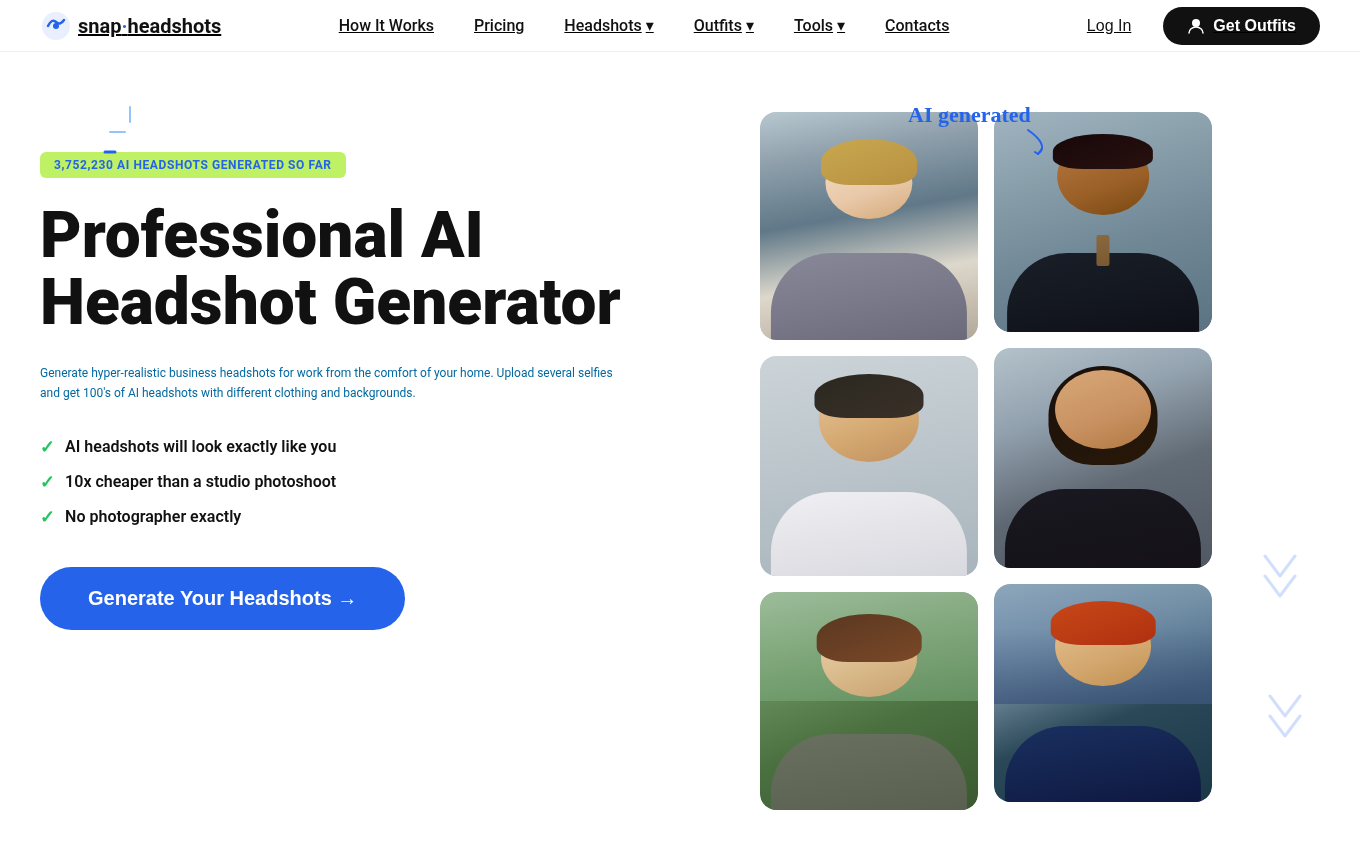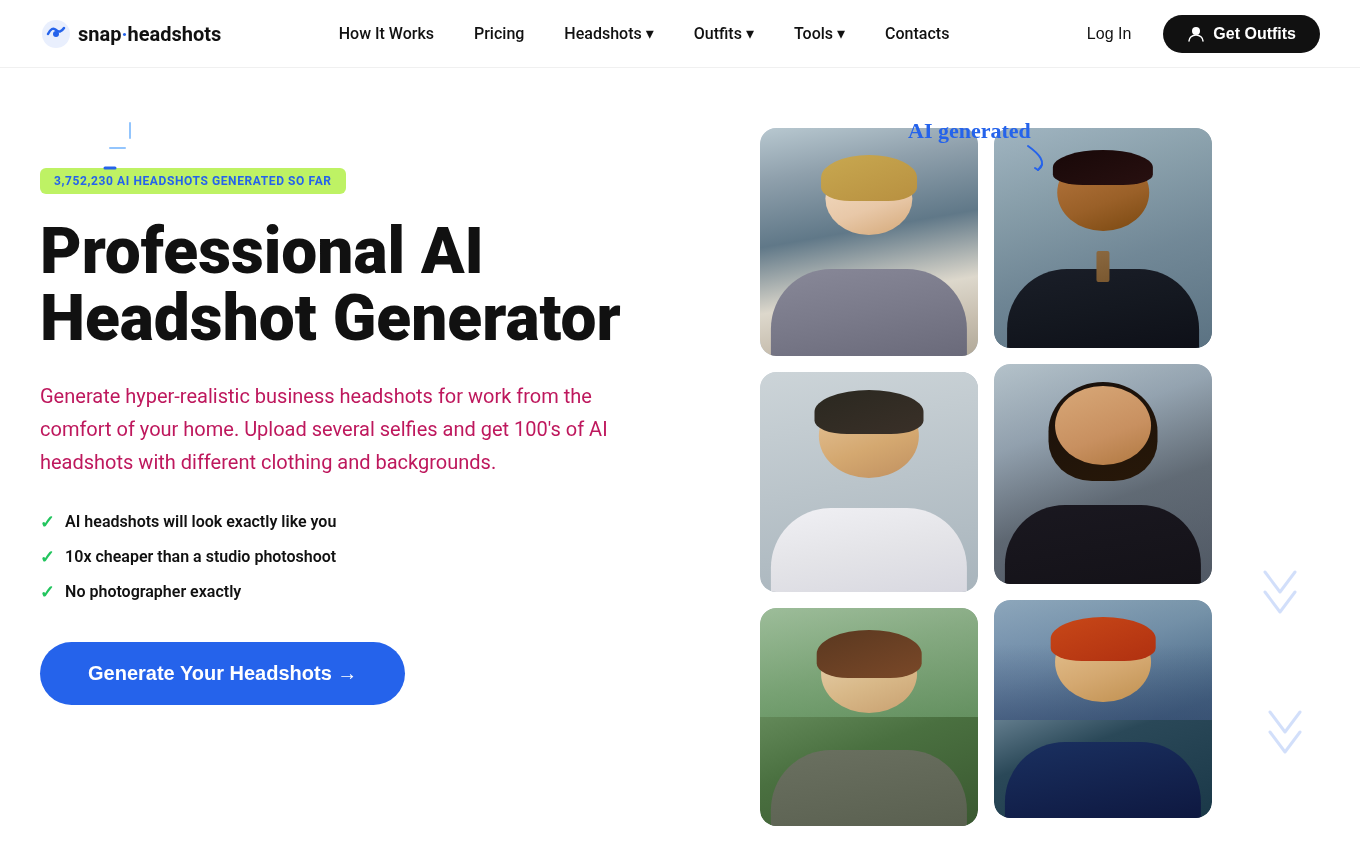--- a/index.html
+++ b/index.html
@@ -1,22 +1,22 @@
 <!DOCTYPE html>
 <html><head>
   <meta charset="utf-8">
   <style>
     * { margin: 0; padding: 0; box-sizing: border-box; }
     body { font-family: -apple-system, BlinkMacSystemFont, 'Segoe UI', Roboto, sans-serif; background: #fff; overflow-x: hidden; }
 
     
     .navbar {
       display: flex; align-items: center; justify-content: space-between;
-      padding: 0 40px; height: 68px; border-bottom: 1px solid #f0f0f0;
-      position: relative; z-index: 10;
+      padding: 0 40px; height: 52px; border-bottom: 1px solid #f0f0f0;
+      position: relative; z-index: 10; text-decoration: underline;
     }
     .logo { display: flex; align-items: center; gap: 6px; text-decoration: none; }
     .logo-icon { width: 32px; height: 32px; }
     .logo-text { font-size: 20px; font-weight: 700; color: #111; }
     .logo-text span { color: #2563eb; }
     .nav-links { display: flex; align-items: center; gap: 8px; }
     .nav-link {
       padding: 8px 16px; font-size: 16px; font-weight: 500; color: #111;
       text-decoration: none; cursor: pointer; border: none; background: none;
       display: flex; align-items: center; gap: 4px;
@@ -49,21 +49,21 @@
       background: #bef264; color: #2563eb;
       font-size: 12px; font-weight: 700; letter-spacing: 0.05em;
       padding: 6px 14px; border-radius: 6px;
       margin-bottom: 24px;
     }
     .hero-title {
       font-size: 64px; font-weight: 900; line-height: 1.05;
       color: #111; margin-bottom: 28px;
     }
     .hero-desc {
-      font-size: 20px; line-height: 1.65; color: #be185d;
+      font-size: 12px; line-height: 1.65; color: #0369a1;
       max-width: 580px; margin-bottom: 32px;
     }
     .feature-list { list-style: none; margin-bottom: 40px; }
     .feature-item {
       display: flex; align-items: center; gap: 10px;
       font-size: 16px; font-weight: 600; color: #111;
       margin-bottom: 14px;
     }
     .check-icon { color: #22c55e; font-size: 18px; }
     .cta-btn {

